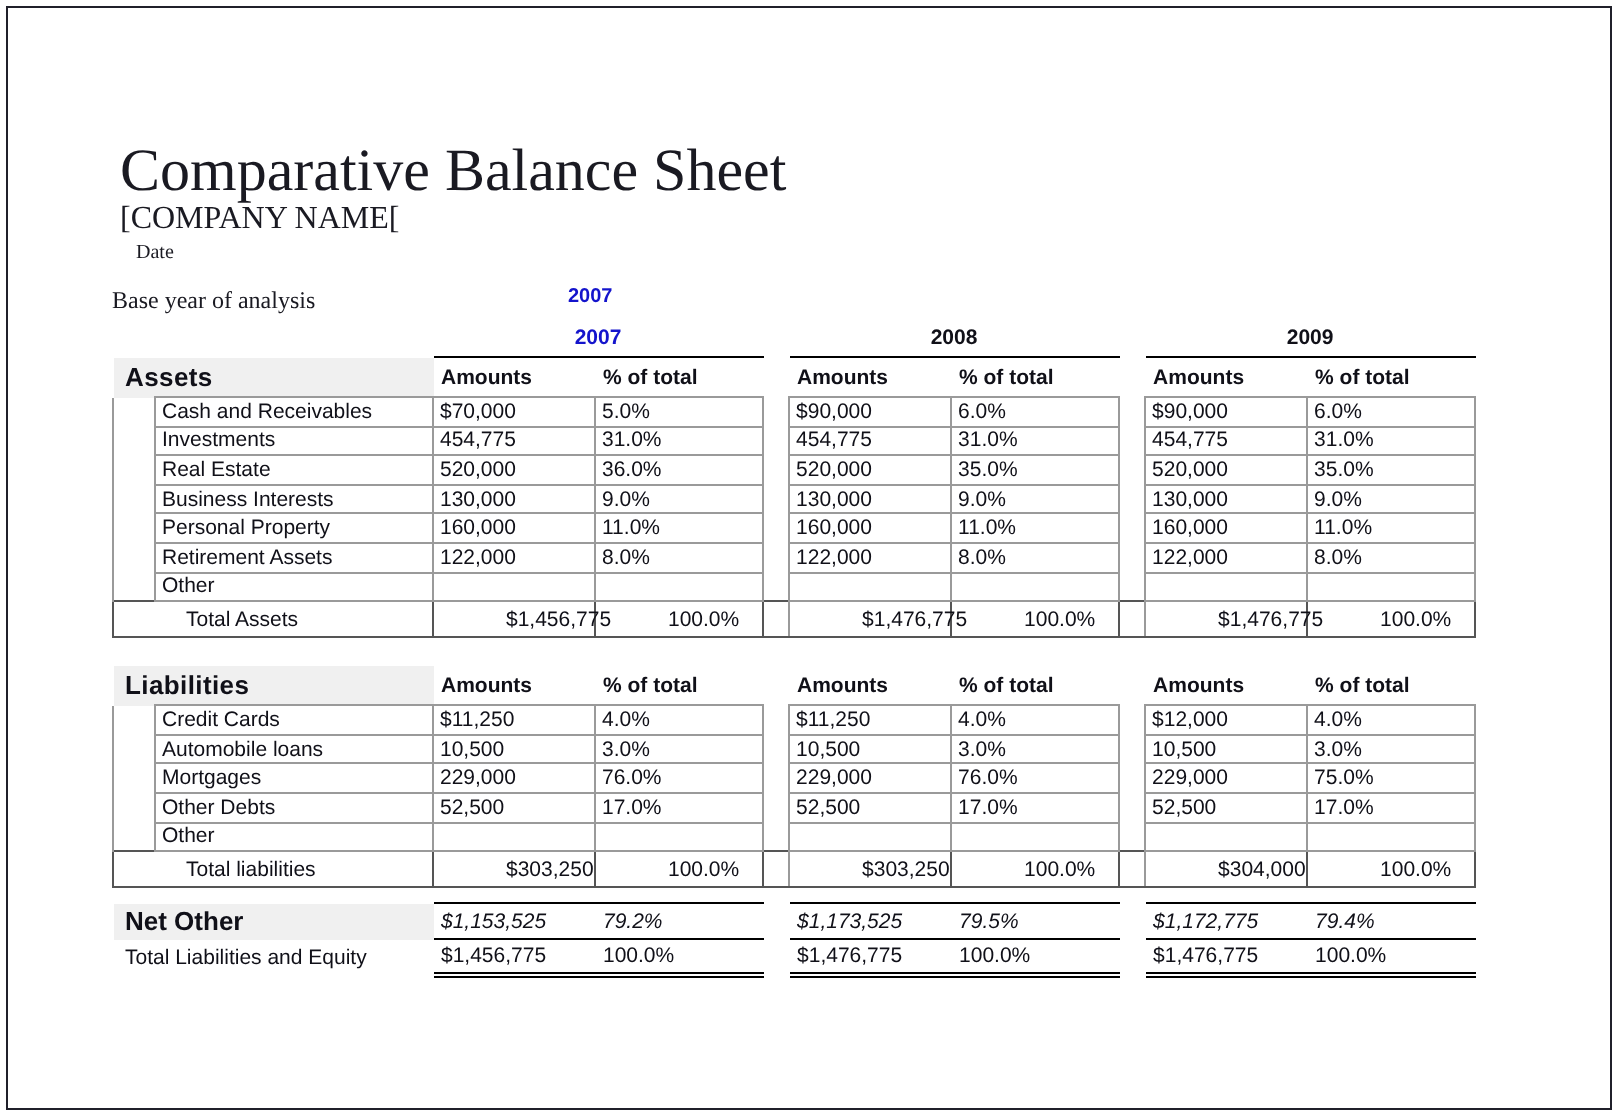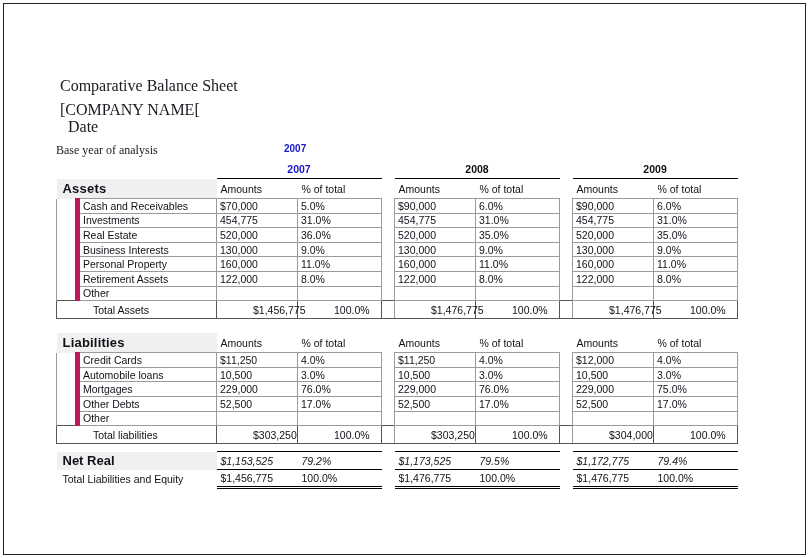--- a/index.html
+++ b/index.html
@@ -32,37 +32,37 @@
   #sheet {
     position: absolute;
     left: 56px;
     top: 72px;
     width: 700px;
   }
 
   
   .title {
     font-family: "Liberation Serif", serif;
-    font-size: 16px;
+    font-size: 30px;
     line-height: 28px;
     color: #1a1a22;
     margin-left: 4px;
     white-space: nowrap;
   }
   .company {
     font-family: "Liberation Serif", serif;
     font-size: 16px;
     line-height: 19px;
     color: #1a1a22;
     margin-left: 4px;
     white-space: nowrap;
   }
   .datelabel {
     font-family: "Liberation Serif", serif;
-    font-size: 16px;
+    font-size: 10px;
     line-height: 15px;
     color: #1a1a22;
     margin-left: 12px;
     white-space: nowrap;
   }
   .baseyear-row {
     position: relative;
     height: 20px;
     margin-top: 7px;
   }
@@ -125,36 +125,36 @@
   td.sectiontitle {
     background: #f0f0f0;
     font-size: 13px;
     font-weight: bold;
     padding-left: 6px;
     color: #101018;
     letter-spacing: 0.2px;
   }
   td.colhdr {
     font-size: 10.5px;
-    font-weight: normal;
+    font-weight: bold;
     padding-left: 4px;
     color: #101018;
   }
 
   
   tr.datarow td { height: 13.6px; }
   td.cell {
     border: 1px solid #9a9a9a;
     padding-left: 3px;
     font-size: 10.5px;
     color: #101018;
     white-space: nowrap;
     overflow: hidden;
   }
-  td.cell-label { border-left: 5px solid #be185d; }
+  td.cell-label { border-left: 1px solid #be185d; }
   td.spacer { border: none; }
   td.gapcell {
     border-left: 1px solid #9a9a9a;
     border-right: 1px solid #9a9a9a;
   }
   td.indentcell {
     border-left: 1px solid #9a9a9a;
     border-right: 1px solid #9a9a9a;
   }
 
@@ -458,21 +458,21 @@
         <td class="tgap"></td>
         <td class="tcell">$304,000</td>
         <td class="tcell">100.0%</td>
       </tr>
 
       <tr class="vgap-sm">
         <td colspan="10"></td>
       </tr>
 
       <tr class="nwrow">
-        <td class="nwtitle" colspan="2">Net Real</td>
+        <td class="nwtitle" colspan="2">Net Other</td>
         <td class="nwval">$1,153,525</td>
         <td class="nwval">79.2%</td>
         <td></td>
         <td class="nwval">$1,173,525</td>
         <td class="nwval">79.5%</td>
         <td></td>
         <td class="nwval">$1,172,775</td>
         <td class="nwval">79.4%</td>
       </tr>
 

